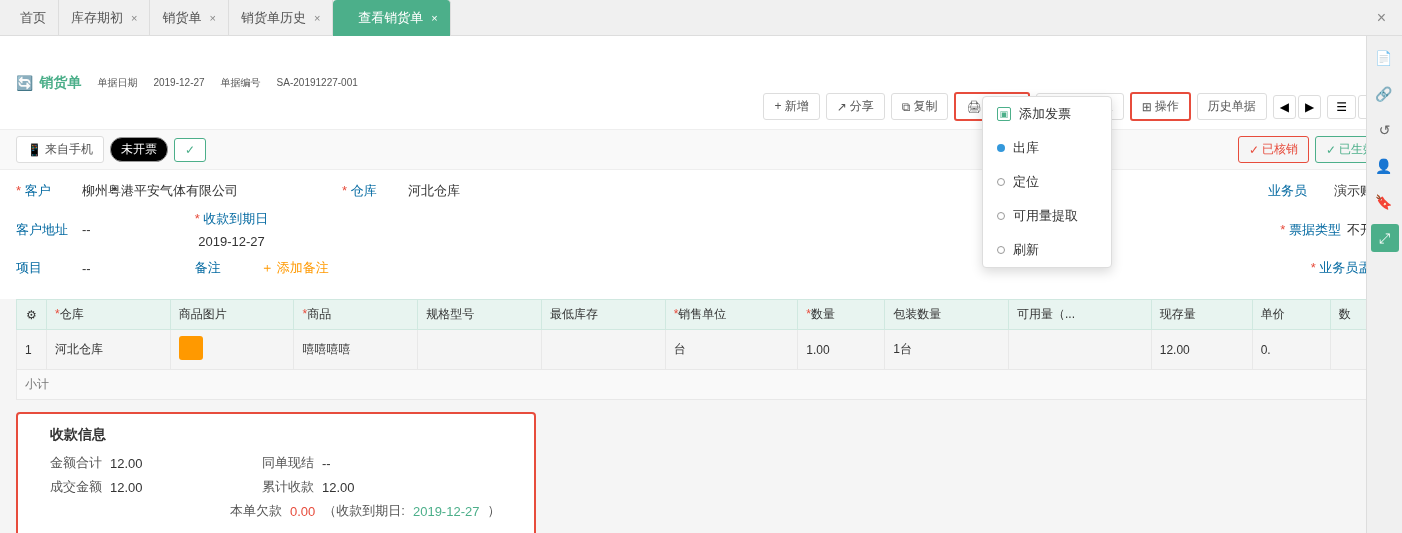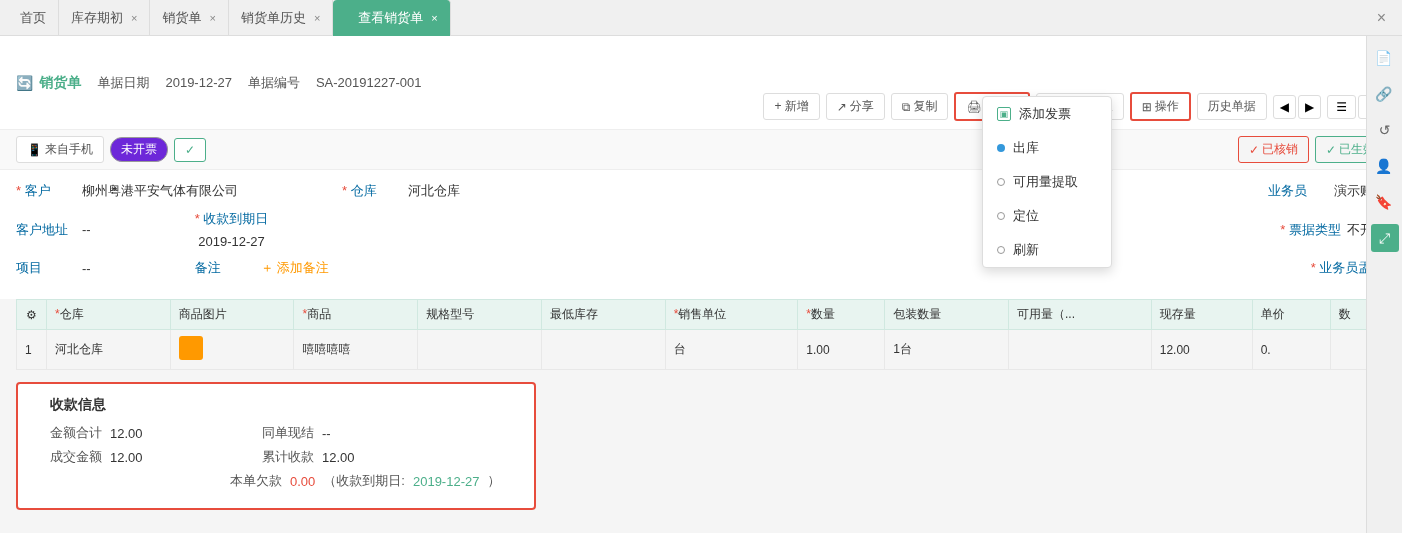--- a/index.html
+++ b/index.html
@@ -10,36 +10,36 @@
     .tab-item { display: flex; align-items: center; padding: 0 12px; height: 36px; cursor: pointer; color: #555; font-size: 13px; border-right: 1px solid #ddd; gap: 4px; }
     .tab-item.active { background: #4CAF8A; color: #fff; border-radius: 4px 4px 0 0; padding-left: 25px; }
     .tab-item .close-btn { font-size: 11px; margin-left: 4px; color: #888; cursor: pointer; }
     .tab-item.active .close-btn { color: #fff; }
     .tab-spacer { flex: 1; }
     .tab-close-all { padding: 4px 8px; cursor: pointer; color: #888; font-size: 16px; }
 
     
     .doc-header { display: flex; align-items: center; padding: 8px 16px; border-bottom: 1px solid #eee; background: #fff; }
     .doc-title { display: flex; align-items: center; gap: 6px; color: #4CAF8A; font-weight: bold; font-size: 14px; }
-    .doc-meta { display: flex; align-items: center; gap: 16px; margin-left: 16px; color: #555; font-size: 13px; }
+    .doc-meta { display: flex; align-items: center; gap: 16px; margin-left: 16px; color: #555; font-size: 10px; }
     .doc-actions { margin-left: auto; display: flex; align-items: center; gap: 6px; margin-top: 48px; }
     .action-btn { display: flex; align-items: center; gap: 3px; padding: 4px 10px; border: 1px solid #ddd; border-radius: 3px; cursor: pointer; background: #fff; font-size: 12px; color: #555; white-space: nowrap; }
     .action-btn.highlight { background: #fff; border: 2px solid #e74c3c; color: #555; }
     .action-btn.status-red { background: #f5f5f5; color: #e74c3c; border-color: #e74c3c; border-radius: 3px; }
     .action-btn.status-green { background: #f5f5f5; color: #4CAF8A; border-color: #4CAF8A; border-radius: 3px; }
     .nav-arrows { display: flex; gap: 2px; }
     .nav-arrow { padding: 4px 6px; border: 1px solid #ddd; border-radius: 3px; cursor: pointer; background: #fff; font-size: 12px; }
     .view-btns { display: flex; gap: 2px; }
     .view-btn { padding: 4px 8px; border: 1px solid #ddd; border-radius: 3px; cursor: pointer; background: #fff; font-size: 12px; }
 
     
     .toolbar-row { display: flex; align-items: center; padding: 6px 16px; background: #f9f9f9; border-bottom: 1px solid #eee; gap: 6px; }
     .tool-btn { display: flex; align-items: center; gap: 3px; padding: 4px 10px; border: 1px solid #ddd; border-radius: 3px; cursor: pointer; background: #fff; font-size: 12px; color: #555; }
     .tool-btn.green-outline { color: #4CAF8A; border-color: #4CAF8A; }
-    .tool-btn.gray-pill { background: #6d28d9; color: #fff; border-color: #999; border-radius: 12px; padding: 3px 10px; text-align: right; }
+    .tool-btn.gray-pill { background: #000000; color: #fff; border-color: #999; border-radius: 12px; padding: 3px 10px; text-align: right; }
     .toolbar-spacer { flex: 1; }
 
     
     .form-section { padding: 12px 16px; background: #fff; }
     .form-row { display: flex; align-items: center; margin-bottom: 10px; gap: 24px; }
     .form-field { display: flex; align-items: center; gap: 6px; }
     .field-label { color: #0369a1; white-space: nowrap; min-width: 60px; }
     .field-label.required::before { content: '* '; color: #e74c3c; }
     .field-value { color: #333; }
     .add-note-btn { color: #f90; cursor: pointer; display: flex; align-items: center; gap: 3px; }
@@ -258,20 +258,23 @@
           <td></td>
           <td></td>
           <td>台</td>
           <td>1.00</td>
           <td>1台</td>
           <td></td>
           <td>12.00</td>
           <td>0.</td>
           <td></td>
         </tr>
+        <tr class="subtotal-row">
+          <td colspan="13">小计</td>
+        </tr>
       </tbody>
     </table>
   </div>
 </div>
 
 <div class="bottom-info">
   <div class="bottom-info-title">收款信息</div>
   <div class="info-row">
     <div class="info-item">
       <span class="info-label">金额合计</span>
@@ -311,25 +314,25 @@
       <span style="font-size:9px;color:#4CAF8A;">▣</span>
     </div>
     <span>添加发票</span>
   </div>
   <div class="dropdown-item">
     <div class="dropdown-dot dot-blue"></div>
     <span>出库</span>
   </div>
   <div class="dropdown-item">
     <div class="dot-outline"></div>
+    <span>定位</span>
+  </div>
+  <div class="dropdown-item">
+    <div class="dot-outline"></div>
     <span>可用量提取</span>
-  </div>
-  <div class="dropdown-item">
-    <div class="dot-outline"></div>
-    <span>定位</span>
   </div>
   <div class="dropdown-item">
     <div class="dot-outline"></div>
     <span>刷新</span>
   </div>
 </div>
 
 <div class="right-sidebar">
   <div class="sidebar-icon">📄</div>
   <div class="sidebar-icon">🔗</div>

